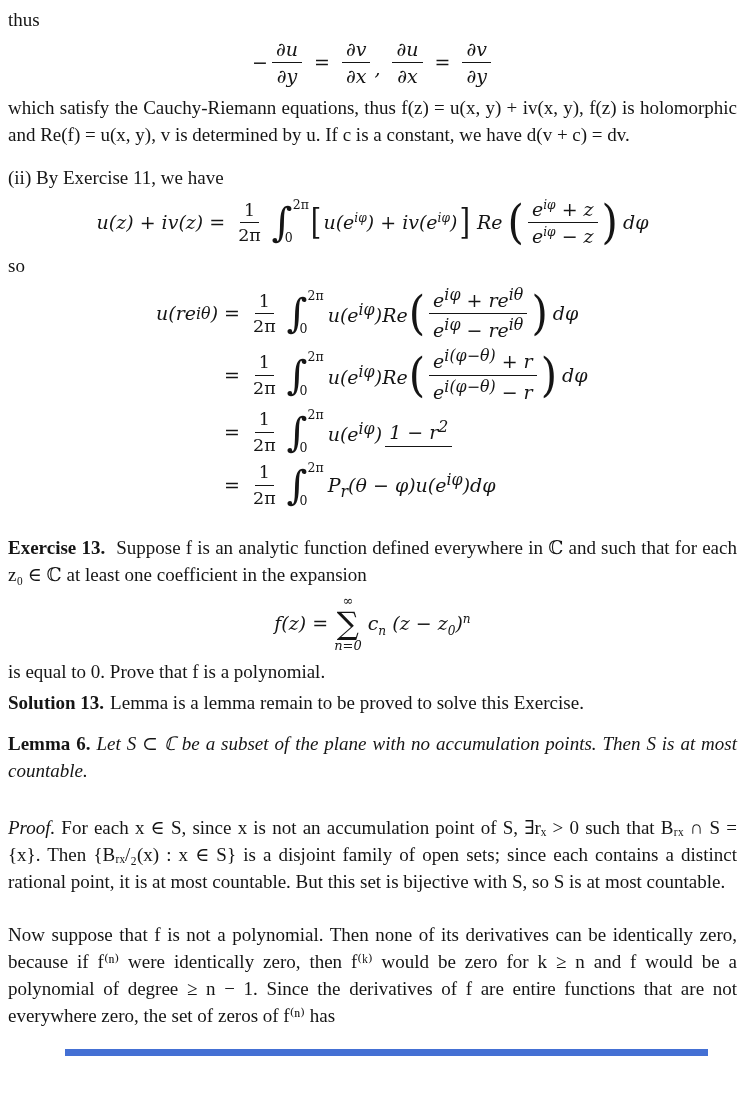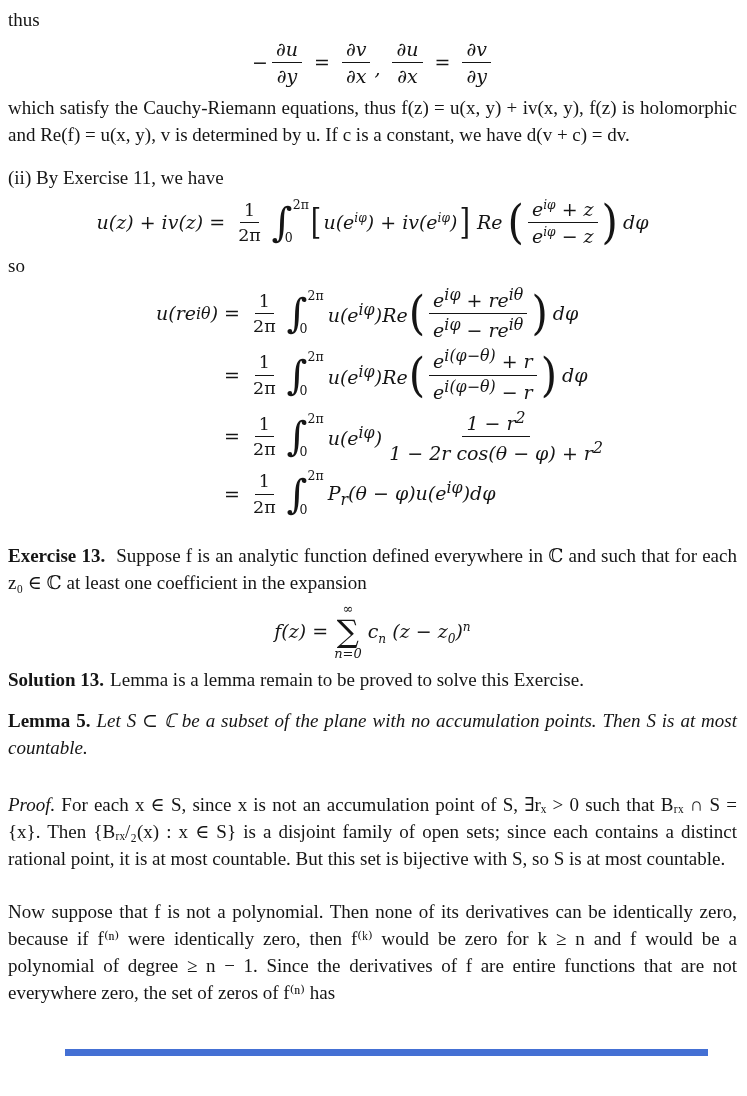--- a/index.html
+++ b/index.html
@@ -188,21 +188,20 @@
       <span class="intw">
           <span class="isign">∫</span>
           <span class="ilims">
             <span class="iu">2π</span>
             <span class="il">0</span>
           </span>
         </span>
       <span class="mid"><span>u(e</span><sup>iφ</sup><span>)</span></span>
       <span class="frac">
           <span class="num"><span>1 − r</span><sup>2</sup></span>
-          <span class="den"><span>1 − 2r cos(θ − φ) + r</span><sup>2</sup></span>
         </span>
     </div>
 
     <div class="arow">
       <span class="alhs">
           <span>=</span>
         </span>
       <span class="frac coef">
           <span class="num">1</span>
           <span class="den">2π</span>
@@ -224,24 +223,25 @@
   <div class="eq eq-series">
     <span><span>f(z) =</span></span>
     <span class="sum">
         <span class="stop">∞</span>
         <span class="ssig">∑</span>
         <span class="sbot">n=0</span>
       </span>
     <span><span>c</span><sub>n</sub><span> (z − z</span><sub>0</sub><span>)</span><sup>n</sup></span>
   </div>
 
+  <p>is equal to 0. Prove that f is a polynomial.</p>
 
   <p class="mt-sol"><b class="lbl2">Solution 13.</b><span>Lemma is a lemma remain to be proved to solve this Exercise.</span></p>
 
-  <p class="mt-lem"><b class="lbl2">Lemma 5.</b><span class="lem-body">Let S ⊂ ℂ be a subset of the plane with no accumulation points. Then S is at most countable.</span></p>
+  <p class="mt-lem"><b class="lbl2">Lemma 6.</b><span class="lem-body">Let S ⊂ ℂ be a subset of the plane with no accumulation points. Then S is at most countable.</span></p>
 
   <p class="mt-proof"><span class="lbl3">Proof.</span><span>For each x ∈ S, since x is not an accumulation point of S, ∃rₓ &gt; 0 such that Bᵣₓ ∩ S = {x}. Then {Bᵣₓ/₂(x) : x ∈ S} is a disjoint family of open sets; since each contains a distinct rational point, it is at most countable. But this set is bijective with S, so S is at most countable.</span></p>
 
   <p class="mt-close">Now suppose that f is not a polynomial.  Then none of its derivatives can be identically zero, because if f⁽ⁿ⁾ were identically zero, then f⁽ᵏ⁾ would be zero for k ≥ n and f would be a polynomial of degree ≥ n − 1.  Since the derivatives of f are entire functions that are not everywhere zero, the set of zeros of f⁽ⁿ⁾ has</p>
 
   <div class="bottom-bar" style="background: rgb(68, 112, 212);"></div>
 
 </div>
 
 </body></html>

